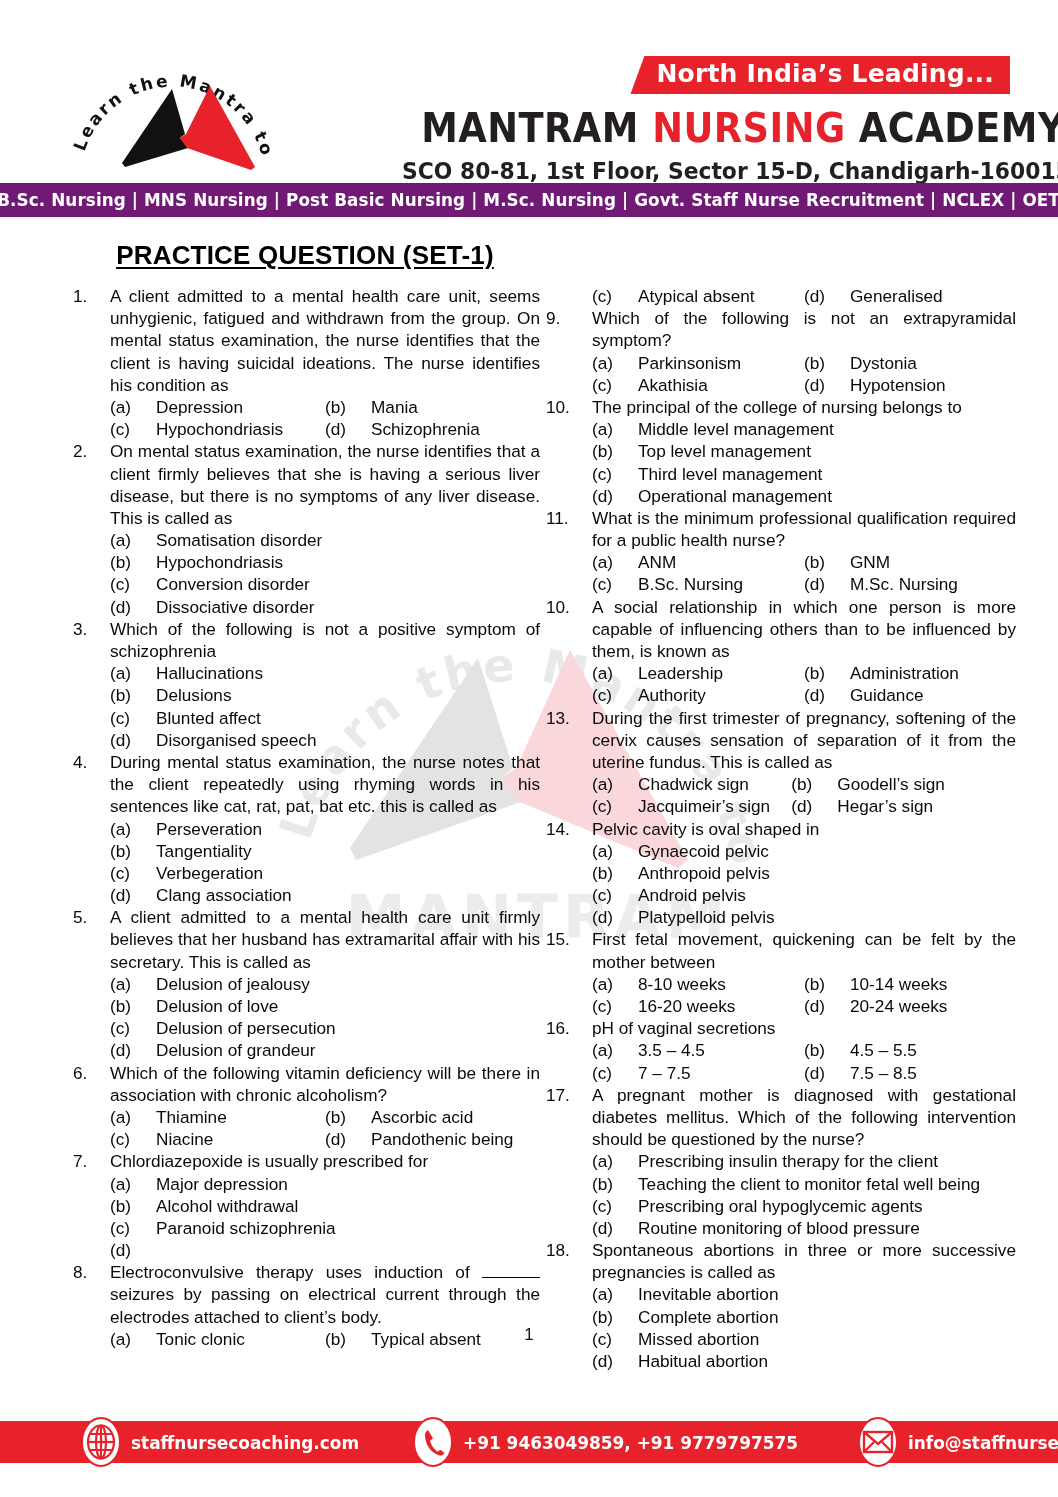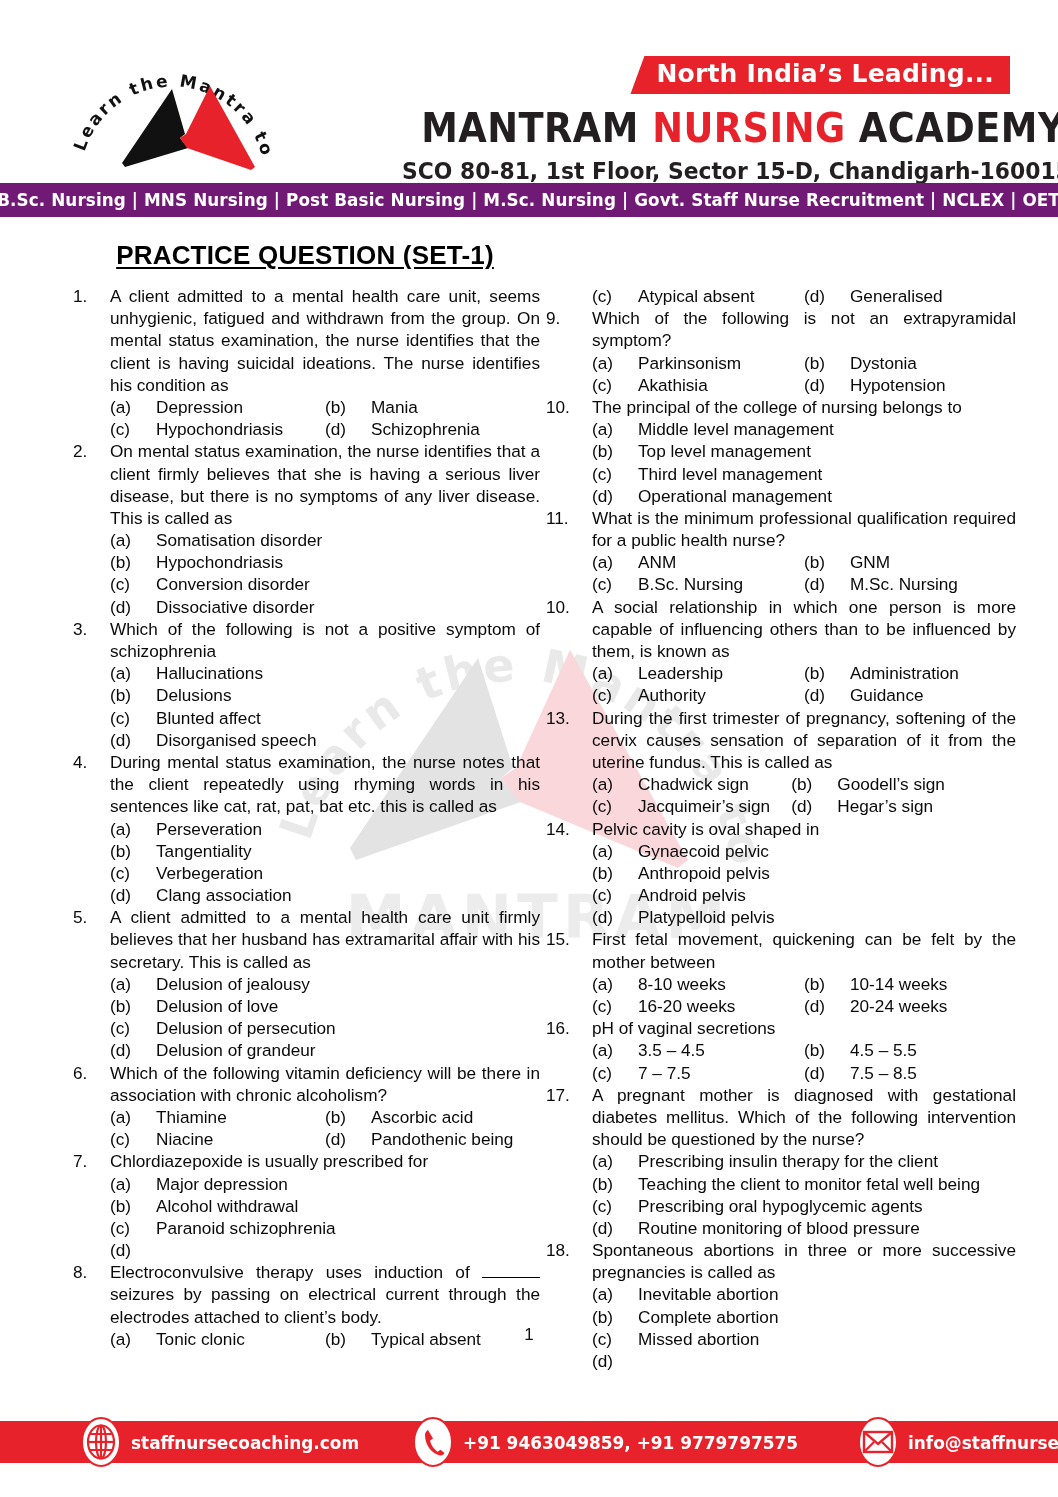--- a/index.html
+++ b/index.html
@@ -828,20 +828,21 @@
                 </div>
                 <div class="opt-row one">
                   <div class="opt">
                     <span class="lbl">(c)</span>
                     <span class="val">Missed abortion</span>
                   </div>
                 </div>
                 <div class="opt-row one">
                   <div class="opt">
                     <span class="lbl">(d)</span>
+                    <span class="val">Habitual abortion</span>
                   </div>
                 </div>
               </div>
             </div>
           </div>
       </div>
     </div>
   </div>
 
   <div class="page-number">1</div>

